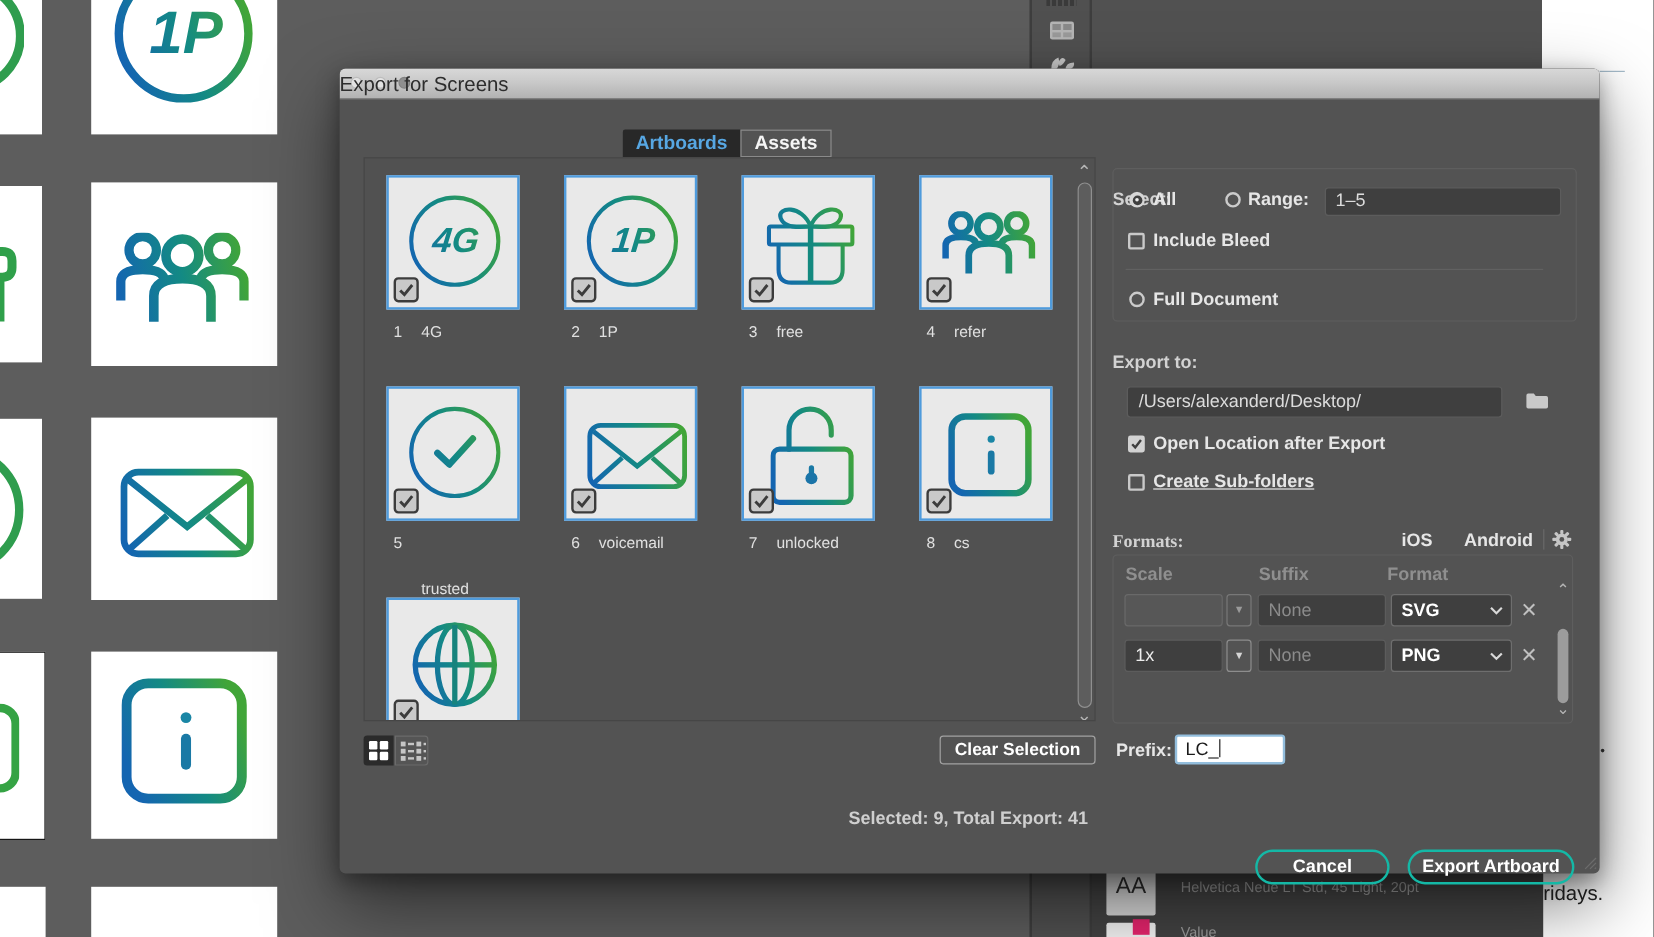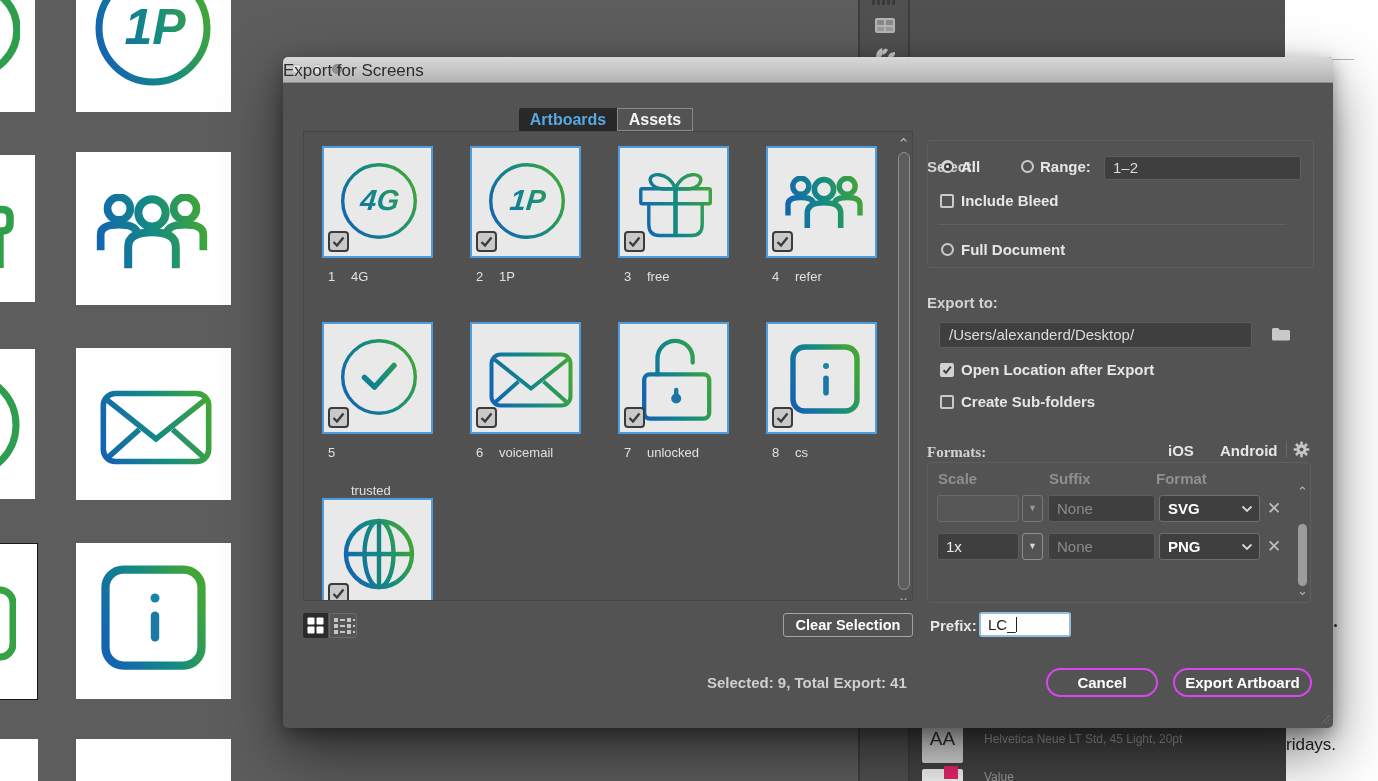--- a/index.html
+++ b/index.html
@@ -22,22 +22,22 @@
   .inp{position:absolute;background:#3f3f3f;border:1px solid #5c5c5c;border-radius:3px;
      color:#dcdcdc;font-size:15px;}
   .chk{position:absolute;width:14px;height:14px;border:2px solid #c9c9c9;
      border-radius:2px;box-sizing:border-box;}
   .thumb{position:absolute;width:107px;height:108px;background:#e9e9e9;
      border:2px solid #4f9bdc;}
   .tchk{position:absolute;left:4px;bottom:4px;width:17px;height:17px;
      background:#c9c9c9;border:2px solid #3c3c3c;border-radius:4px;}
   .tlabel{position:absolute;font-size:13px;color:#e0e0e0;white-space:nowrap;}
   .hdr{position:absolute;font-size:15px;font-weight:700;color:#8f8f8f;}
-  .pill{position:absolute;border:2px solid #d946ef;border-radius:15px;
-     color:#fff;font-size:15px;font-weight:700;text-align:center;box-sizing:border-box;}
+  .pill{position:absolute;border:2px solid #14b8a6;border-radius:15px;
+     color:#fff;font-size:15px;font-weight:700;text-align:center;box-sizing:border-box;margin-top:40px;}
 </style>
 </head>
 <body>
 
 <svg width="0" height="0" style="position:absolute">
   <defs>
     <linearGradient id="g" x1="0" y1="1" x2="1" y2="0">
       <stop offset="0" stop-color="#1465b1"></stop>
       <stop offset="0.5" stop-color="#138a84"></stop>
       <stop offset="1" stop-color="#41a538"></stop>
@@ -374,21 +374,21 @@
   <div class="sec" style="left:644px;top:55px;margin-top:46px;">Select:</div>
   <div class="abs" style="left:644px;top:83px;width:387px;height:128px;border:1px solid #5e5e5e;border-radius:4px;box-sizing:border-box;"></div>
 
   <div class="abs" style="left:658px;top:103px;width:13px;height:13px;border-radius:50%;background:#d6d6d6;"></div>
   <div class="abs" style="left:660.5px;top:105.5px;width:8px;height:8px;border-radius:50%;background:#3f3f3f;"></div>
   <div class="abs" style="left:663px;top:108px;width:3px;height:3px;border-radius:50%;background:#ededed;"></div>
   <div class="lbl" style="left:678px;top:101px;">All</div>
 
   <div class="abs" style="left:738px;top:103px;width:13px;height:13px;border-radius:50%;border:2px solid #cbcbcb;box-sizing:border-box;"></div>
   <div class="lbl" style="left:757px;top:101px;">Range:</div>
-  <div class="inp" style="left:821px;top:99px;width:197px;height:24px;box-sizing:border-box;line-height:22px;padding-left:8px;">1–2</div>
+  <div class="inp" style="left:821px;top:99px;width:197px;height:24px;box-sizing:border-box;line-height:22px;padding-left:8px;">1–5</div>
 
   <div class="chk" style="left:657px;top:137px;"></div>
   <div class="lbl" style="left:678px;top:135px;">Include Bleed</div>
   <div class="abs" style="left:655px;top:167px;width:348px;height:1px;background:#616161;"></div>
 
   <div class="abs" style="left:658px;top:186px;width:13px;height:13px;border-radius:50%;border:2px solid #cbcbcb;box-sizing:border-box;"></div>
   <div class="lbl" style="left:678px;top:184px;">Full Document</div>
 
   <div class="sec" style="left:644px;top:237px;">Export to:</div>
   <div class="inp" style="left:656px;top:265px;width:313px;height:26px;box-sizing:border-box;line-height:24px;padding-left:9px;">/Users/alexanderd/Desktop/</div>
@@ -397,21 +397,21 @@
     <path d="M1 3.5 Q1 2 2.5 2 L7.2 2 L8.8 4 L17.5 4 Q19 4 19 5.5 L19 13 Q19 14.5 17.5 14.5 L2.5 14.5 Q1 14.5 1 13 Z" fill="#c9c9c9"></path>
   </svg>
 
   <div class="abs" style="left:657px;top:306px;width:14px;height:14px;background:#d2d2d2;border-radius:2px;"></div>
   <svg class="abs" style="left:658px;top:307px;" width="12" height="12" viewBox="0 0 12 12">
       <path d="M2.5 6.2 L5 8.8 L9.8 2.6" fill="none" stroke="#3f3f3f" stroke-width="2"></path>
     </svg>
   <div class="lbl" style="left:678px;top:304px;">Open Location after Export</div>
 
   <div class="chk" style="left:657px;top:338px;"></div>
-  <div class="lbl" style="left:678px;top:336px;">Create Sub-folders</div>
+  <div class="lbl" style="left:678px;top:336px;text-decoration:underline;">Create Sub-folders</div>
 
   <div class="sec" style="left:644px;top:387px;font-family:Liberation Serif, serif;">Formats:</div>
   <div class="lbl" style="left:885px;top:385px;">iOS</div>
   <div class="lbl" style="left:937px;top:385px;">Android</div>
   <div class="abs" style="left:1003px;top:384px;width:1px;height:17px;background:#6a6a6a;"></div>
   <svg class="abs" style="left:1010px;top:384px;" width="17" height="17" viewBox="0 0 17 17">
     <g fill="#c6c6c6">
       <circle cx="8.5" cy="8.5" r="5"></circle>
       <g id="teeth">
         <rect x="7.2" y="0.6" width="2.6" height="3.4" rx="0.8"></rect>

